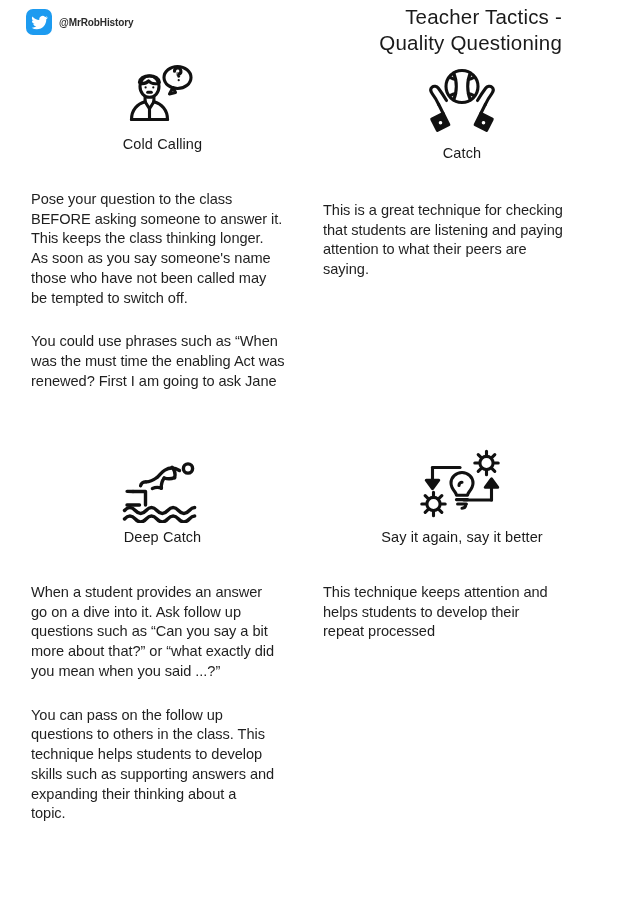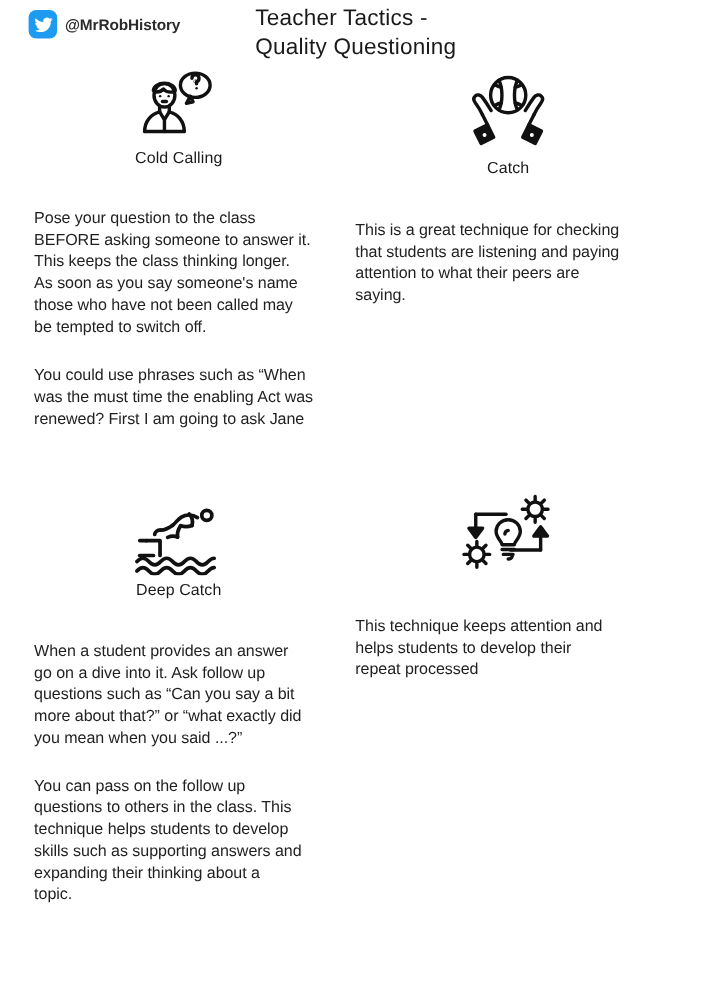--- a/index.html
+++ b/index.html
@@ -35,33 +35,33 @@
     height: 26px;
     border-radius: 7px;
     background: #1d9bf0;
     display: flex;
     align-items: center;
     justify-content: center;
     flex: 0 0 auto;
   }
   .tw-badge svg { display: block; }
   .handle-text {
-    font-size: 14px;
+    font-size: 10px;
     font-weight: bold;
     letter-spacing: -0.1px;
     color: #2b2b2b;
     white-space: nowrap;
   }
 
   .page-title {
     position: absolute;
     left: 232px;
     top: 4px;
     width: 330px;
-    text-align: left;
+    text-align: right;
     font-size: 20.5px;
     line-height: 1.28;
     font-weight: normal;
     letter-spacing: 0.2px;
     color: #1a1a1a;
     white-space: pre-line;
   }
 
   
   .grid {
@@ -246,20 +246,21 @@
           <path d="M16.5 20.5h27.5"></path>
           <path d="M16.5 20.5v14.2"></path>
           <path d="M10.3 33.2l6.2 8.4 6.2-8.4z" fill="#111"></path>
 
           <path d="M75.5 53h-27.5"></path>
           <path d="M75.5 53V38.8"></path>
           <path d="M81.7 40.3l-6.2-8.4-6.2 8.4z" fill="#111"></path>
         </g>
       </svg>
     </div>
+    <div class="tactic-title">Say it again, say it better</div>
     <div class="tactic-body" style="margin-top:18px;">
       <div class="para">This technique keeps attention and
 helps students to develop their
 repeat processed</div>
     </div>
   </div>
 
   <div class="cell" style="padding-top:38px;">
     
     

